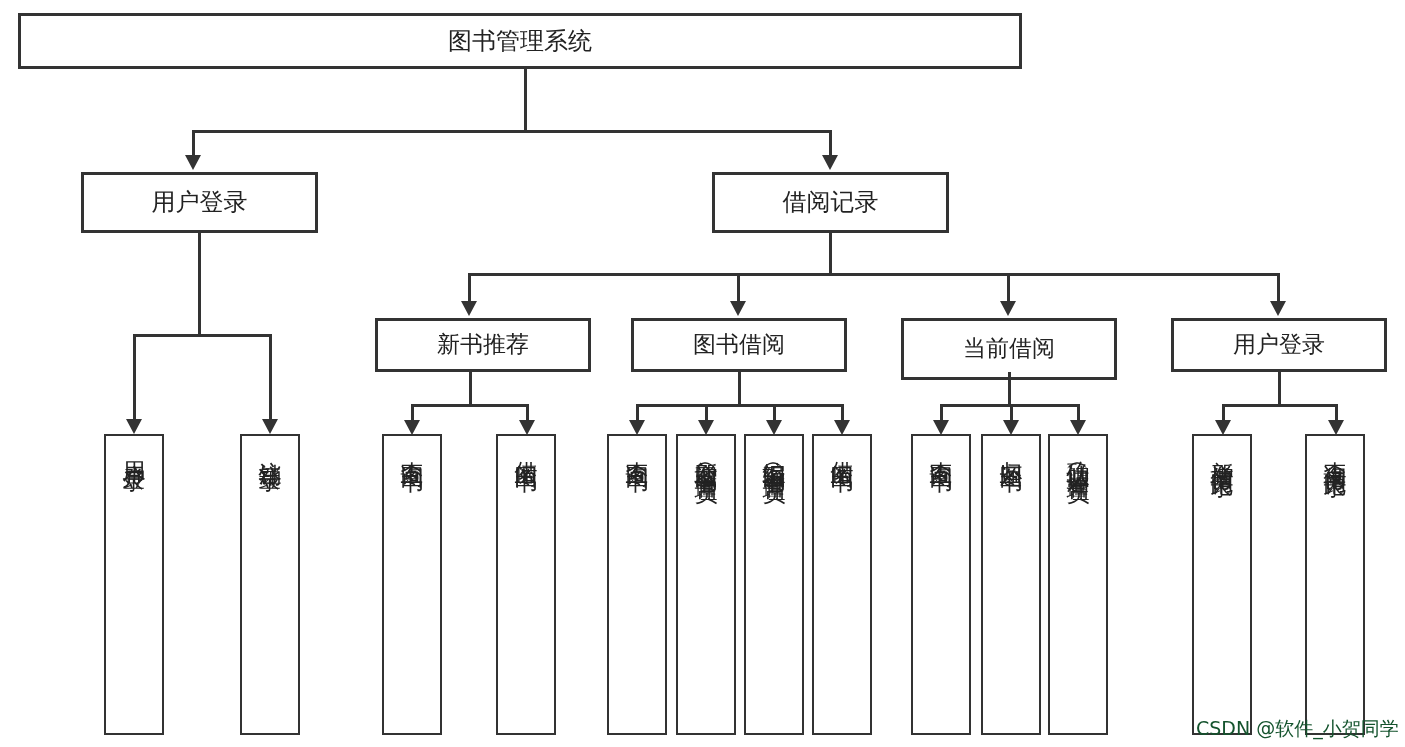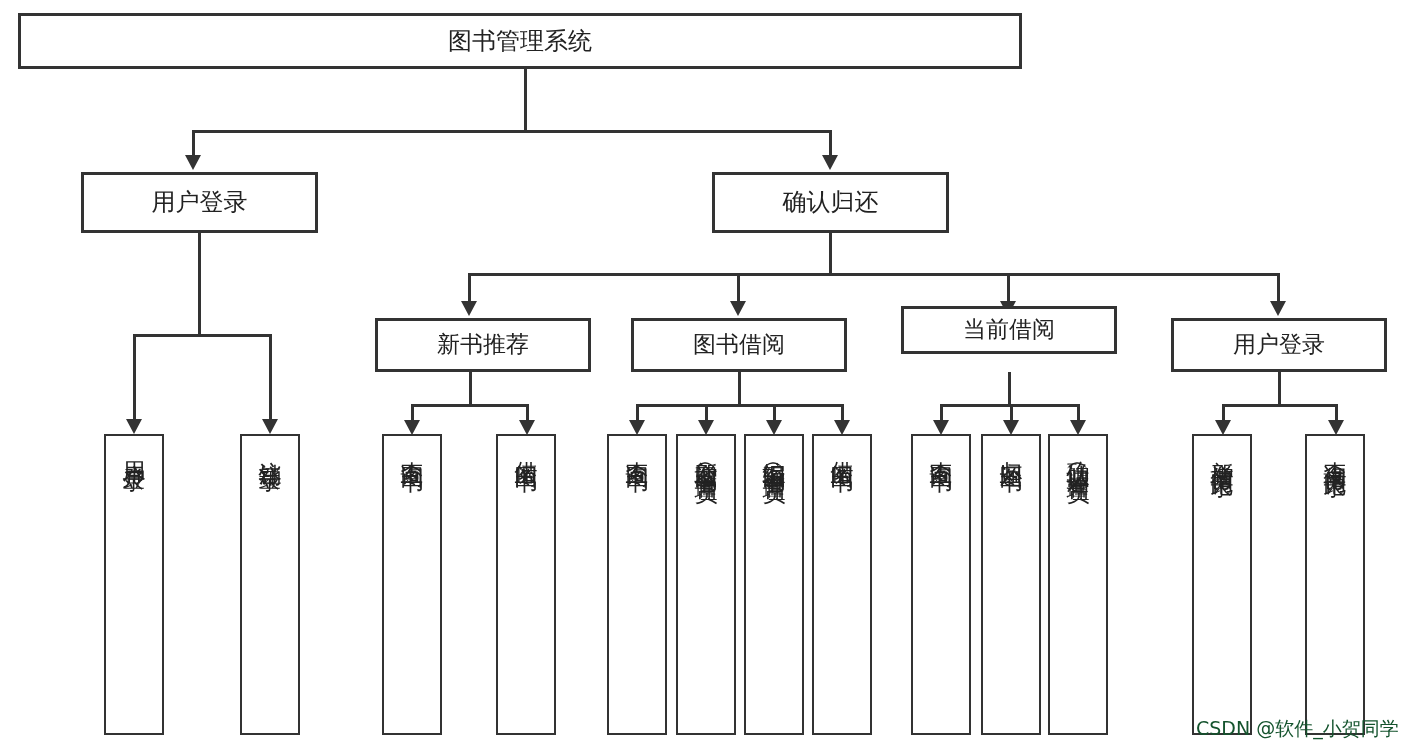--- a/index.html
+++ b/index.html
@@ -100,21 +100,21 @@
   <div class="vline" style="left:192px; top:130px; height:27px;"></div>
   <div class="arrow" style="left:185px; top:155px;"></div>
   <div class="vline" style="left:829px; top:130px; height:27px;"></div>
   <div class="arrow" style="left:822px; top:155px;"></div>
 
   <div class="node level2" style="left:81px; top:172px; width:237px; height:61px;">
     <span>用户登录</span>
   </div>
 
   <div class="node level2" style="left:712px; top:172px; width:237px; height:61px;">
-    <span>确认归还</span>
+    <span>借阅记录</span>
   </div>
 
   <div class="vline" style="left:198px; top:233px; height:103px;"></div>
   <div class="hline" style="left:133px; top:334px; width:138px;"></div>
   <div class="vline" style="left:133px; top:334px; height:87px;"></div>
   <div class="arrow" style="left:126px; top:419px;"></div>
   <div class="vline" style="left:269px; top:334px; height:87px;"></div>
   <div class="arrow" style="left:262px; top:419px;"></div>
 
   <div class="vline" style="left:829px; top:233px; height:42px;"></div>
@@ -127,21 +127,21 @@
   <div class="arrow" style="left:1000px; top:301px;"></div>
   <div class="vline" style="left:1277px; top:273px; height:30px;"></div>
   <div class="arrow" style="left:1270px; top:301px;"></div>
 
   <div class="node level3" style="left:362px; top:318px; width:216px; height:54px;margin-left:13px;">
     <span>新书推荐</span>
   </div>
   <div class="node level3" style="left:631px; top:318px; width:216px; height:54px;">
     <span>图书借阅</span>
   </div>
-  <div class="node level3" style="left:901px; top:306px; width:216px; height:48px;">
+  <div class="node level3" style="left:901px; top:318px; width:216px; height:62px;">
     <span>当前借阅</span>
   </div>
   <div class="node level3" style="left:1171px; top:318px; width:216px; height:54px;">
     <span>用户登录</span>
   </div>
 
   <div class="vline" style="left:469px; top:372px; height:34px;"></div>
   <div class="hline" style="left:411px; top:404px; width:117px;"></div>
   <div class="vline" style="left:411px; top:404px; height:18px;"></div>
   <div class="arrow" style="left:404px; top:420px;"></div>

